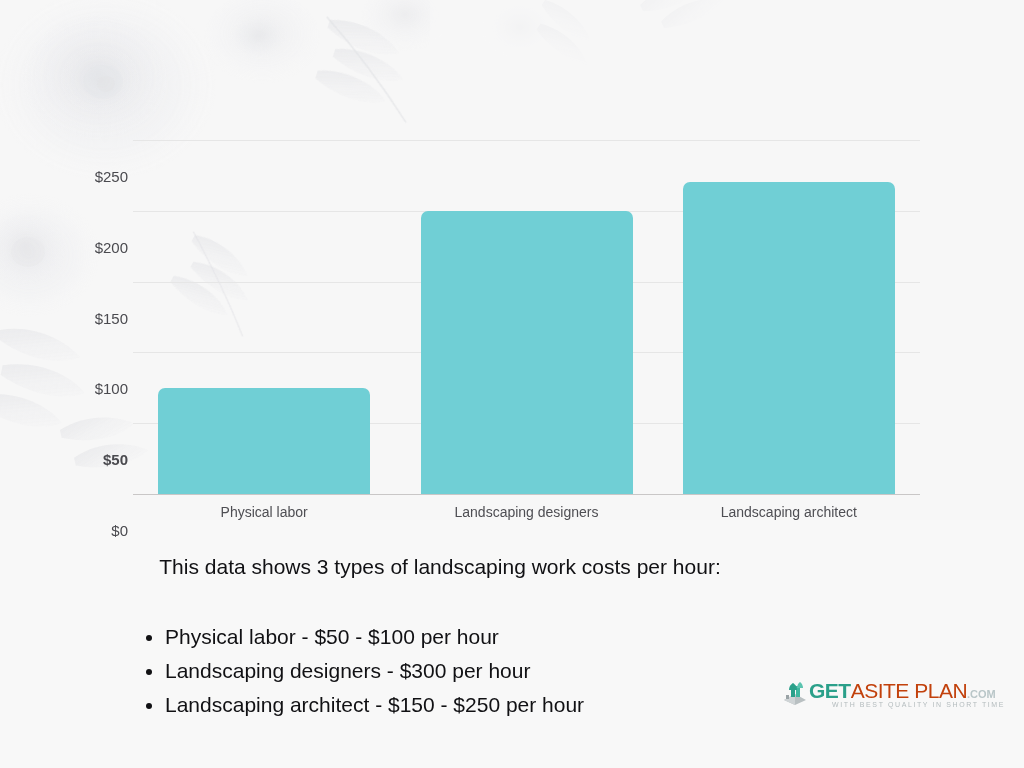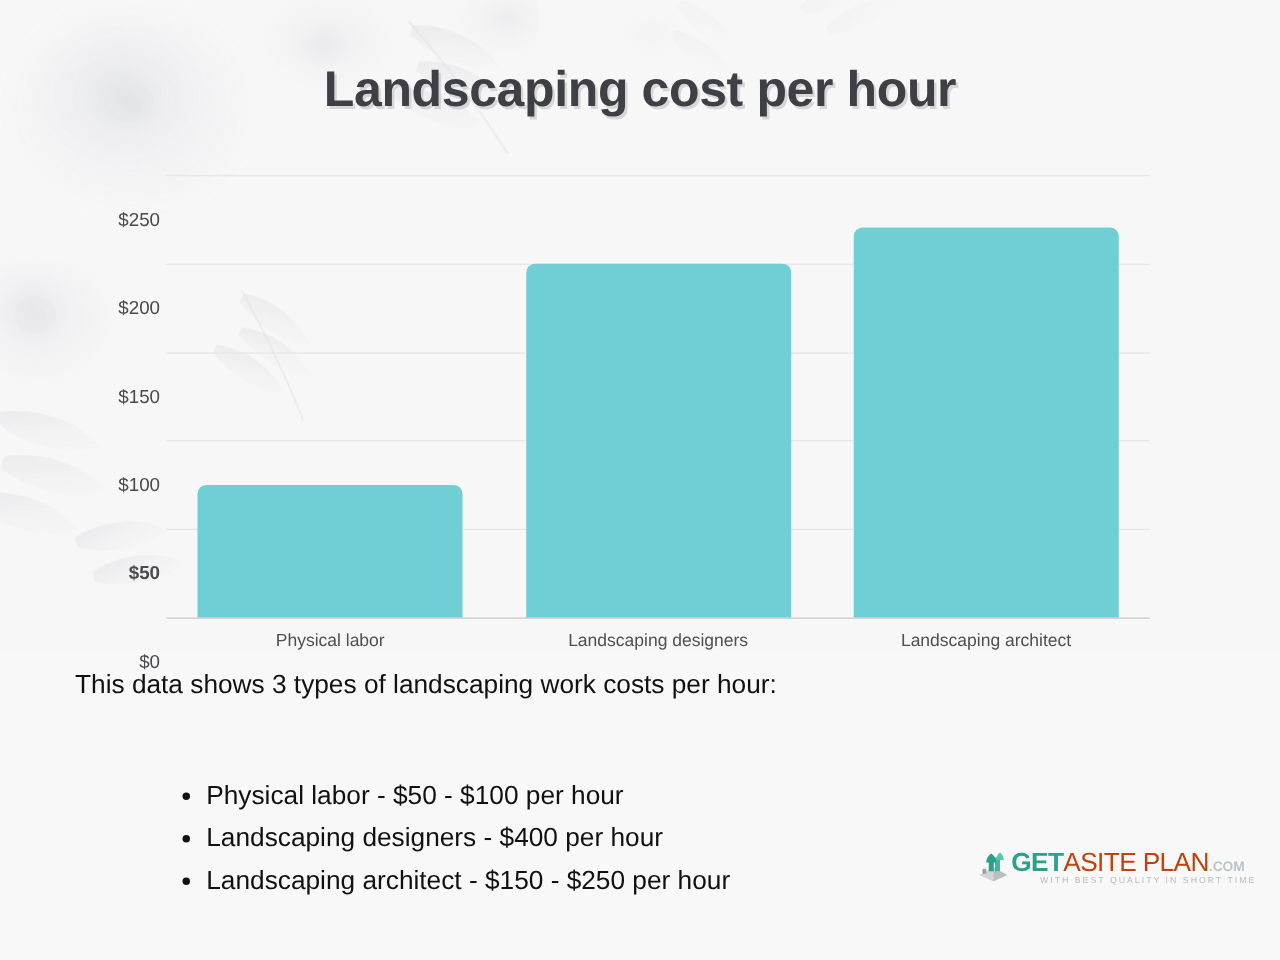--- a/index.html
+++ b/index.html
@@ -125,23 +125,23 @@
     font-size: 14px;
     color: #4e4e53;
     transform: translateX(-50%);
     white-space: nowrap;
   }
 
   
   #caption {
     position: absolute;
     left: 60px;
-    top: 536px;
+    top: 555px;
     width: 760px;
-    text-align: left;
+    text-align: center;
     font-size: 21px;
     color: #111114;
   }
   #bullets {
     position: absolute;
     left: 140px;
     top: 624px;
     margin: 0;
     padding: 0 0 0 25px;
     list-style: disc;
@@ -278,21 +278,20 @@
       <path d="M12,24 C36,14 62,19 78,31 C60,41 34,39 12,31 Z"></path>
     </g>
   </g>
 
   <rect x="430" y="0" width="594" height="768" fill="#f7f7f7" opacity="0.55"></rect>
   <rect x="0" y="520" width="1024" height="248" fill="#f7f7f7" opacity="0.92"></rect>
 </svg>
 
 <div id="slide">
 
-  <div id="chart-title">Landscaping cost per hour</div>
 
   <div id="plot-wrap">
 
     <div id="gridlines">
         <div class="gridline baseline" style="top: 354px;"></div>
         <div class="gridline" style="top: 283.2px;"></div>
         <div class="gridline" style="top: 212.4px;"></div>
         <div class="gridline" style="top: 141.6px;"></div>
         <div class="gridline" style="top: 70.8px;"></div>
         <div class="gridline" style="top: 0px;"></div>
@@ -318,21 +317,21 @@
         <div class="xtick" style="left: 393.5px;">Landscaping designers</div>
         <div class="xtick" style="left: 655.833px;">Landscaping architect</div>
       </div>
 
   </div>
 
   <div id="caption">This data shows 3 types of landscaping work costs per hour:</div>
 
   <ul id="bullets">
       <li>Physical labor - $50 - $100 per hour</li>
-      <li>Landscaping designers - $400 per hour</li>
+      <li>Landscaping designers - $300 per hour</li>
       <li>Landscaping architect - $150 - $250 per hour</li>
     </ul>
 
   <div id="logo">
     <svg id="logo-mark" viewBox="0 0 26 26" aria-hidden="true">
       <path d="M2 20 L13 14 L24 20 L13 25 Z" fill="#b9c0c2"></path>
       <path d="M2 20 L13 14 L13 25 Z" fill="#cfd4d6"></path>
       <rect x="9" y="9" width="4" height="8" fill="#2ba08a"></rect>
       <rect x="14" y="6" width="4" height="11" fill="#3fb79f"></rect>
       <path d="M7 10 C7 5 11 3 11 3 C11 3 15 5 15 10 Z" fill="#2ba08a"></path>

